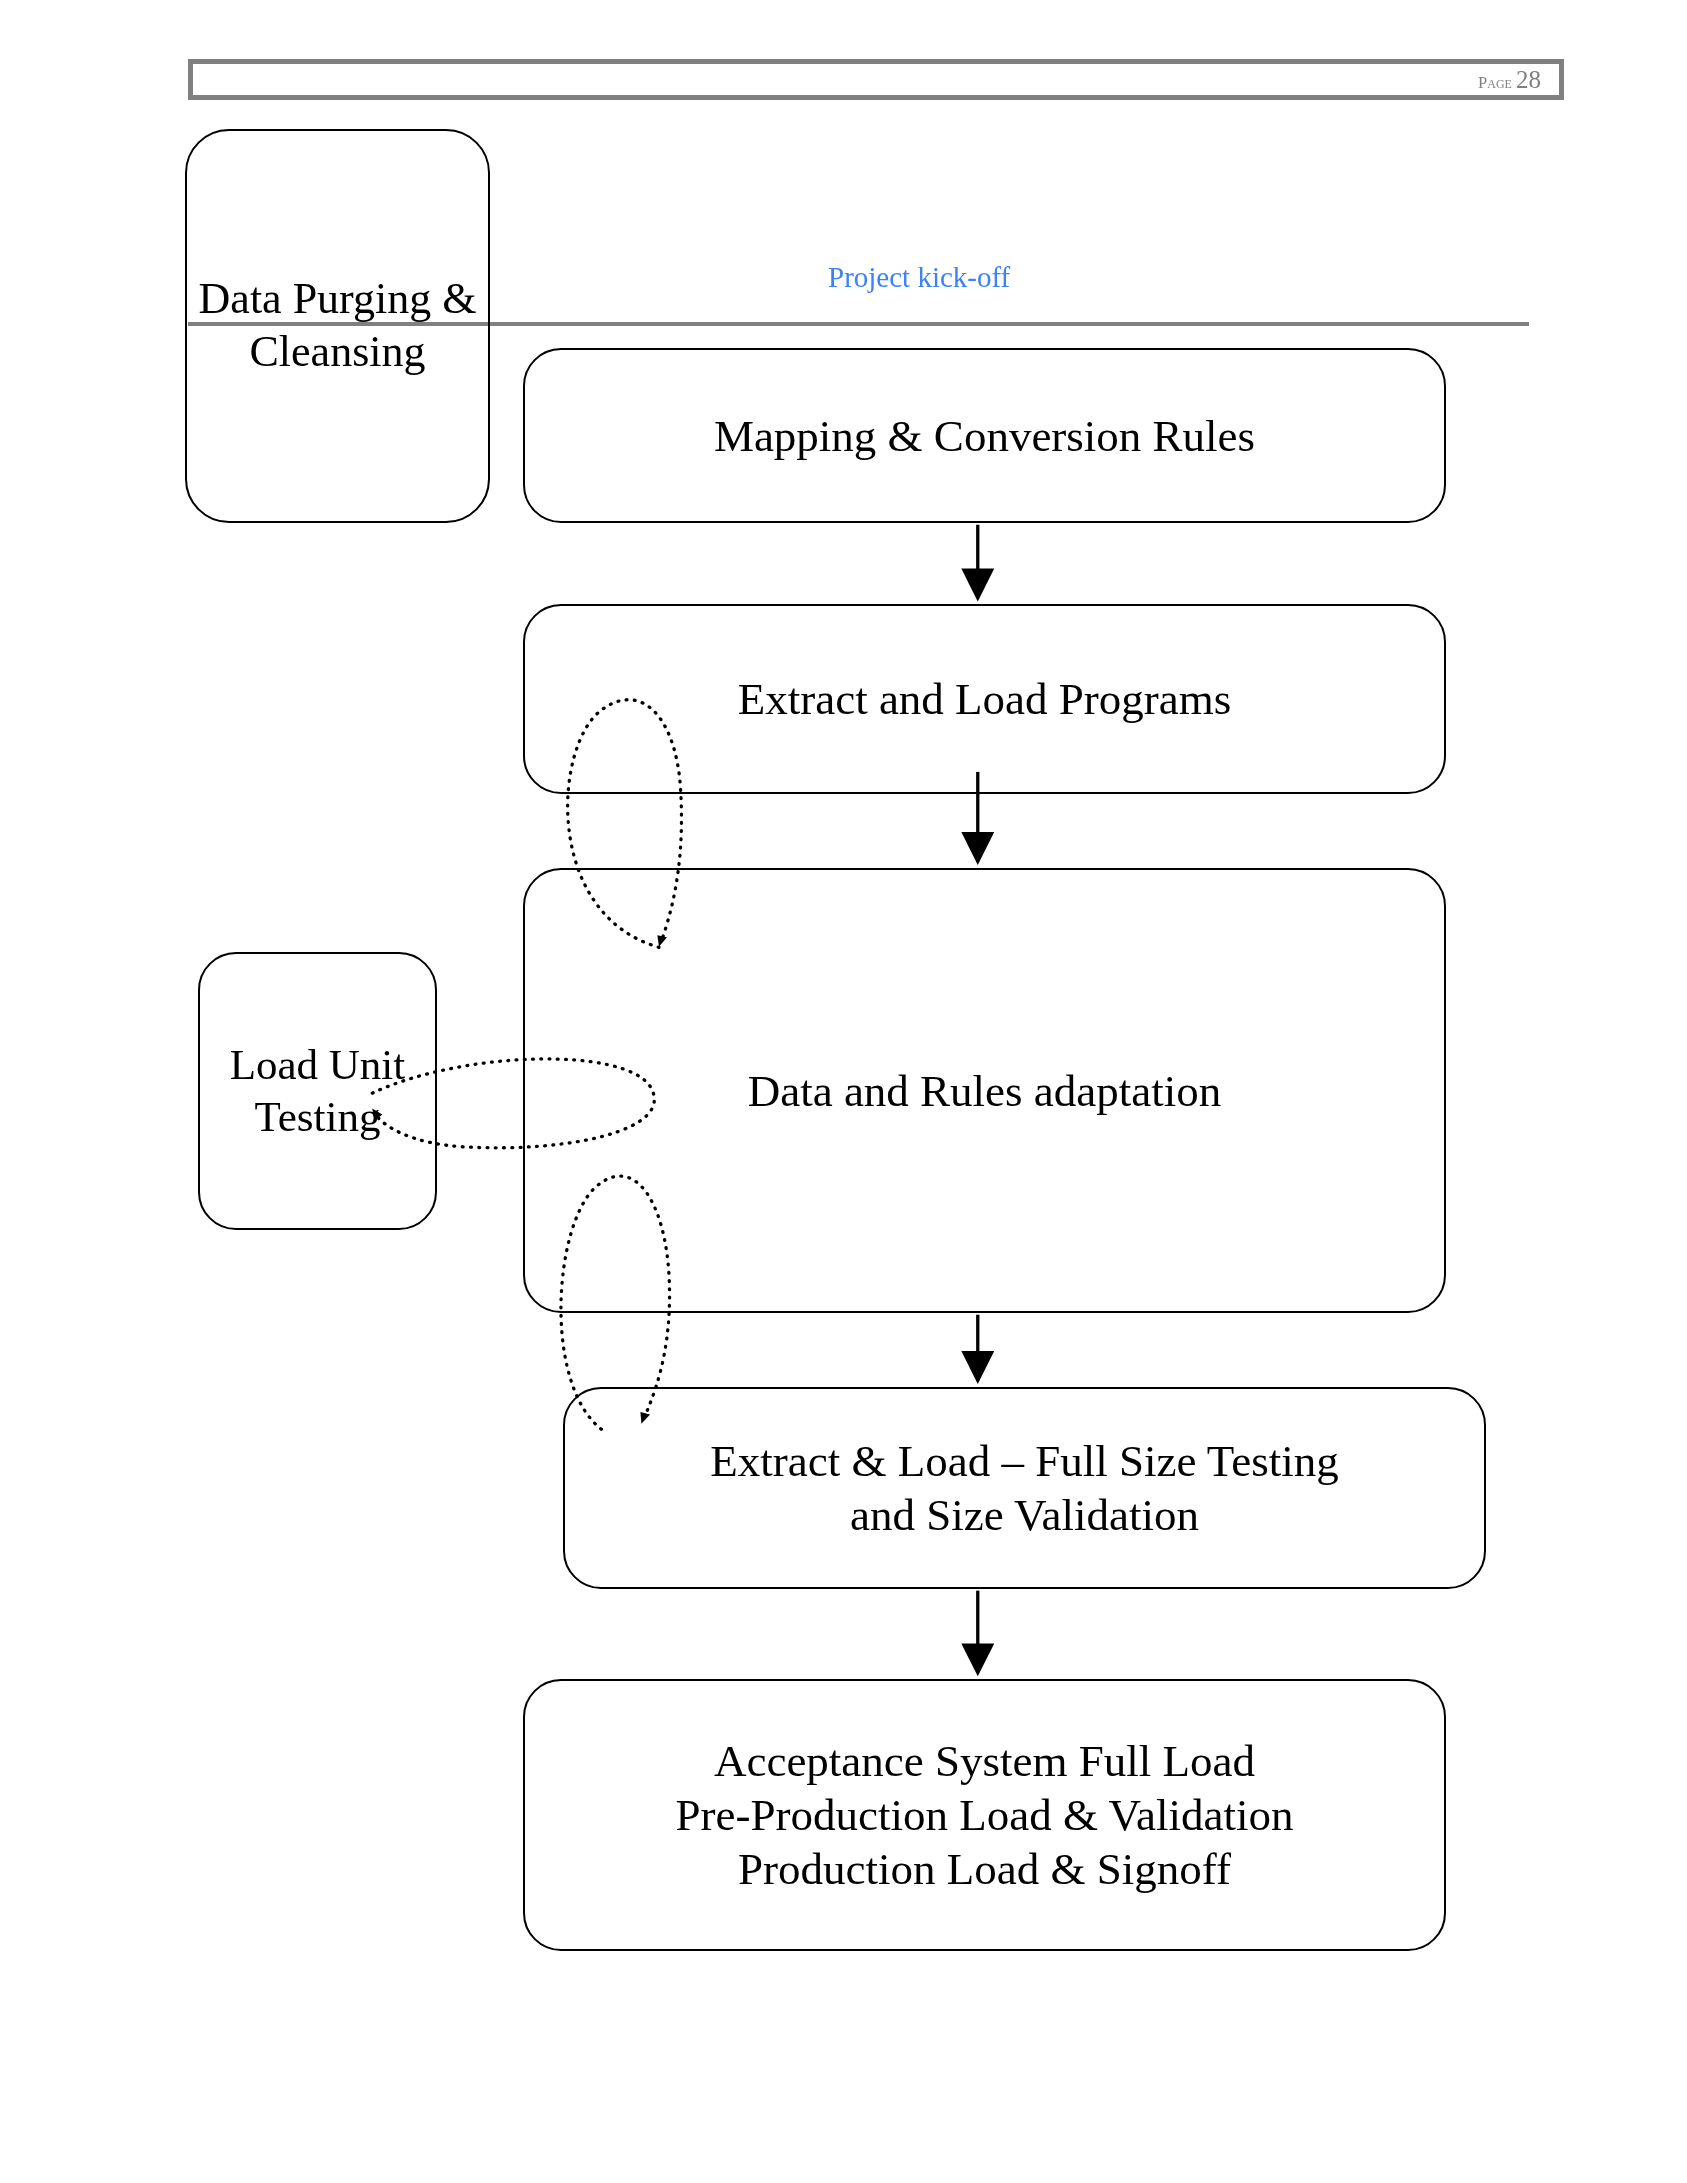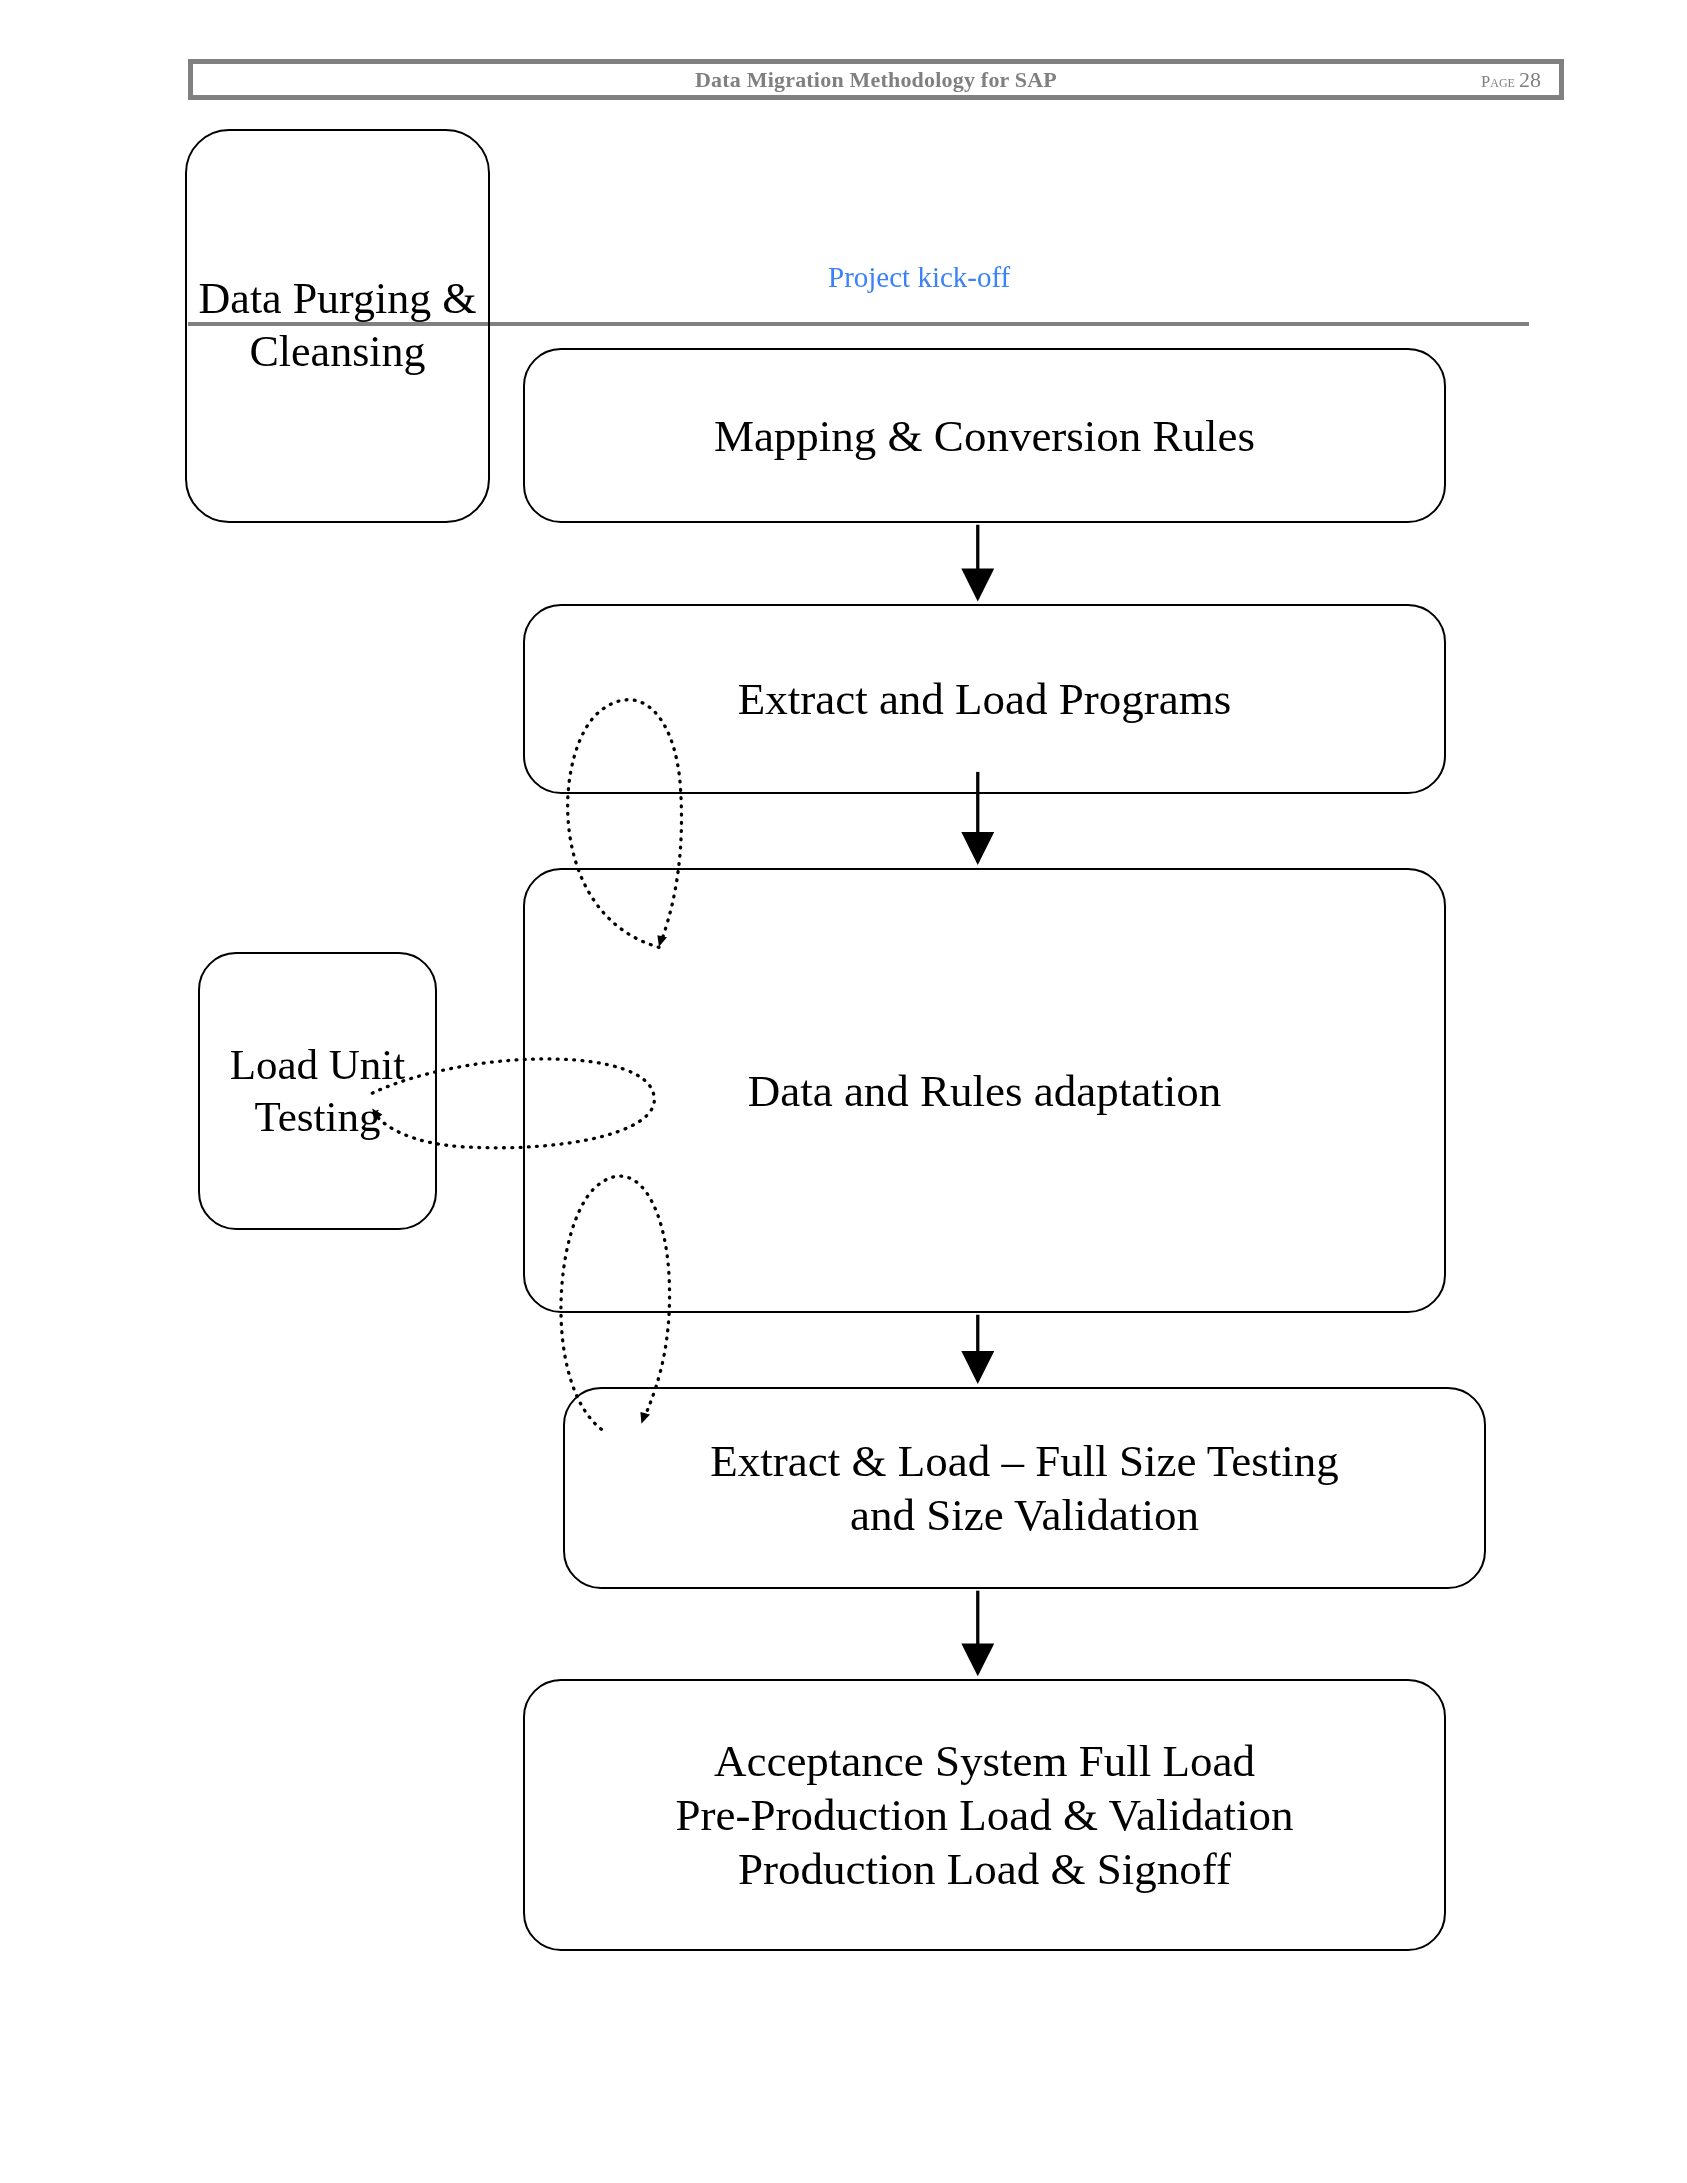--- a/index.html
+++ b/index.html
@@ -45,21 +45,21 @@
     position: absolute;
     right: 18px;
     top: 50%;
     transform: translateY(-50%);
     font-size: 16.5px;
     color: #808080;
     font-variant: small-caps;
     white-space: nowrap;
   }
   #page-number .pg-num {
-    font-size: 22px;
+    font-size: 25px;
     font-variant: normal;
     margin-left: 4.1px;
   }
 
   
   #kickoff-rule {
     position: absolute;
     left: 188px;
     top: 322px;
     width: 1341px;
@@ -132,21 +132,20 @@
     width: 1687px;
     height: 2183px;
     pointer-events: none;
     z-index: 6;
   }
 </style>
 </head>
 <body>
 
 <div id="header-bar">
-  <div id="header-title">Data Migration Methodology for SAP</div>
   <div id="page-number">
     <span>Page</span><span class="pg-num">28</span>
   </div>
 </div>
 
 <div id="kickoff-rule"></div>
 
 <div id="label-kickoff">Project kick-off</div>
 
 <div class="node" id="node-data-purging">

